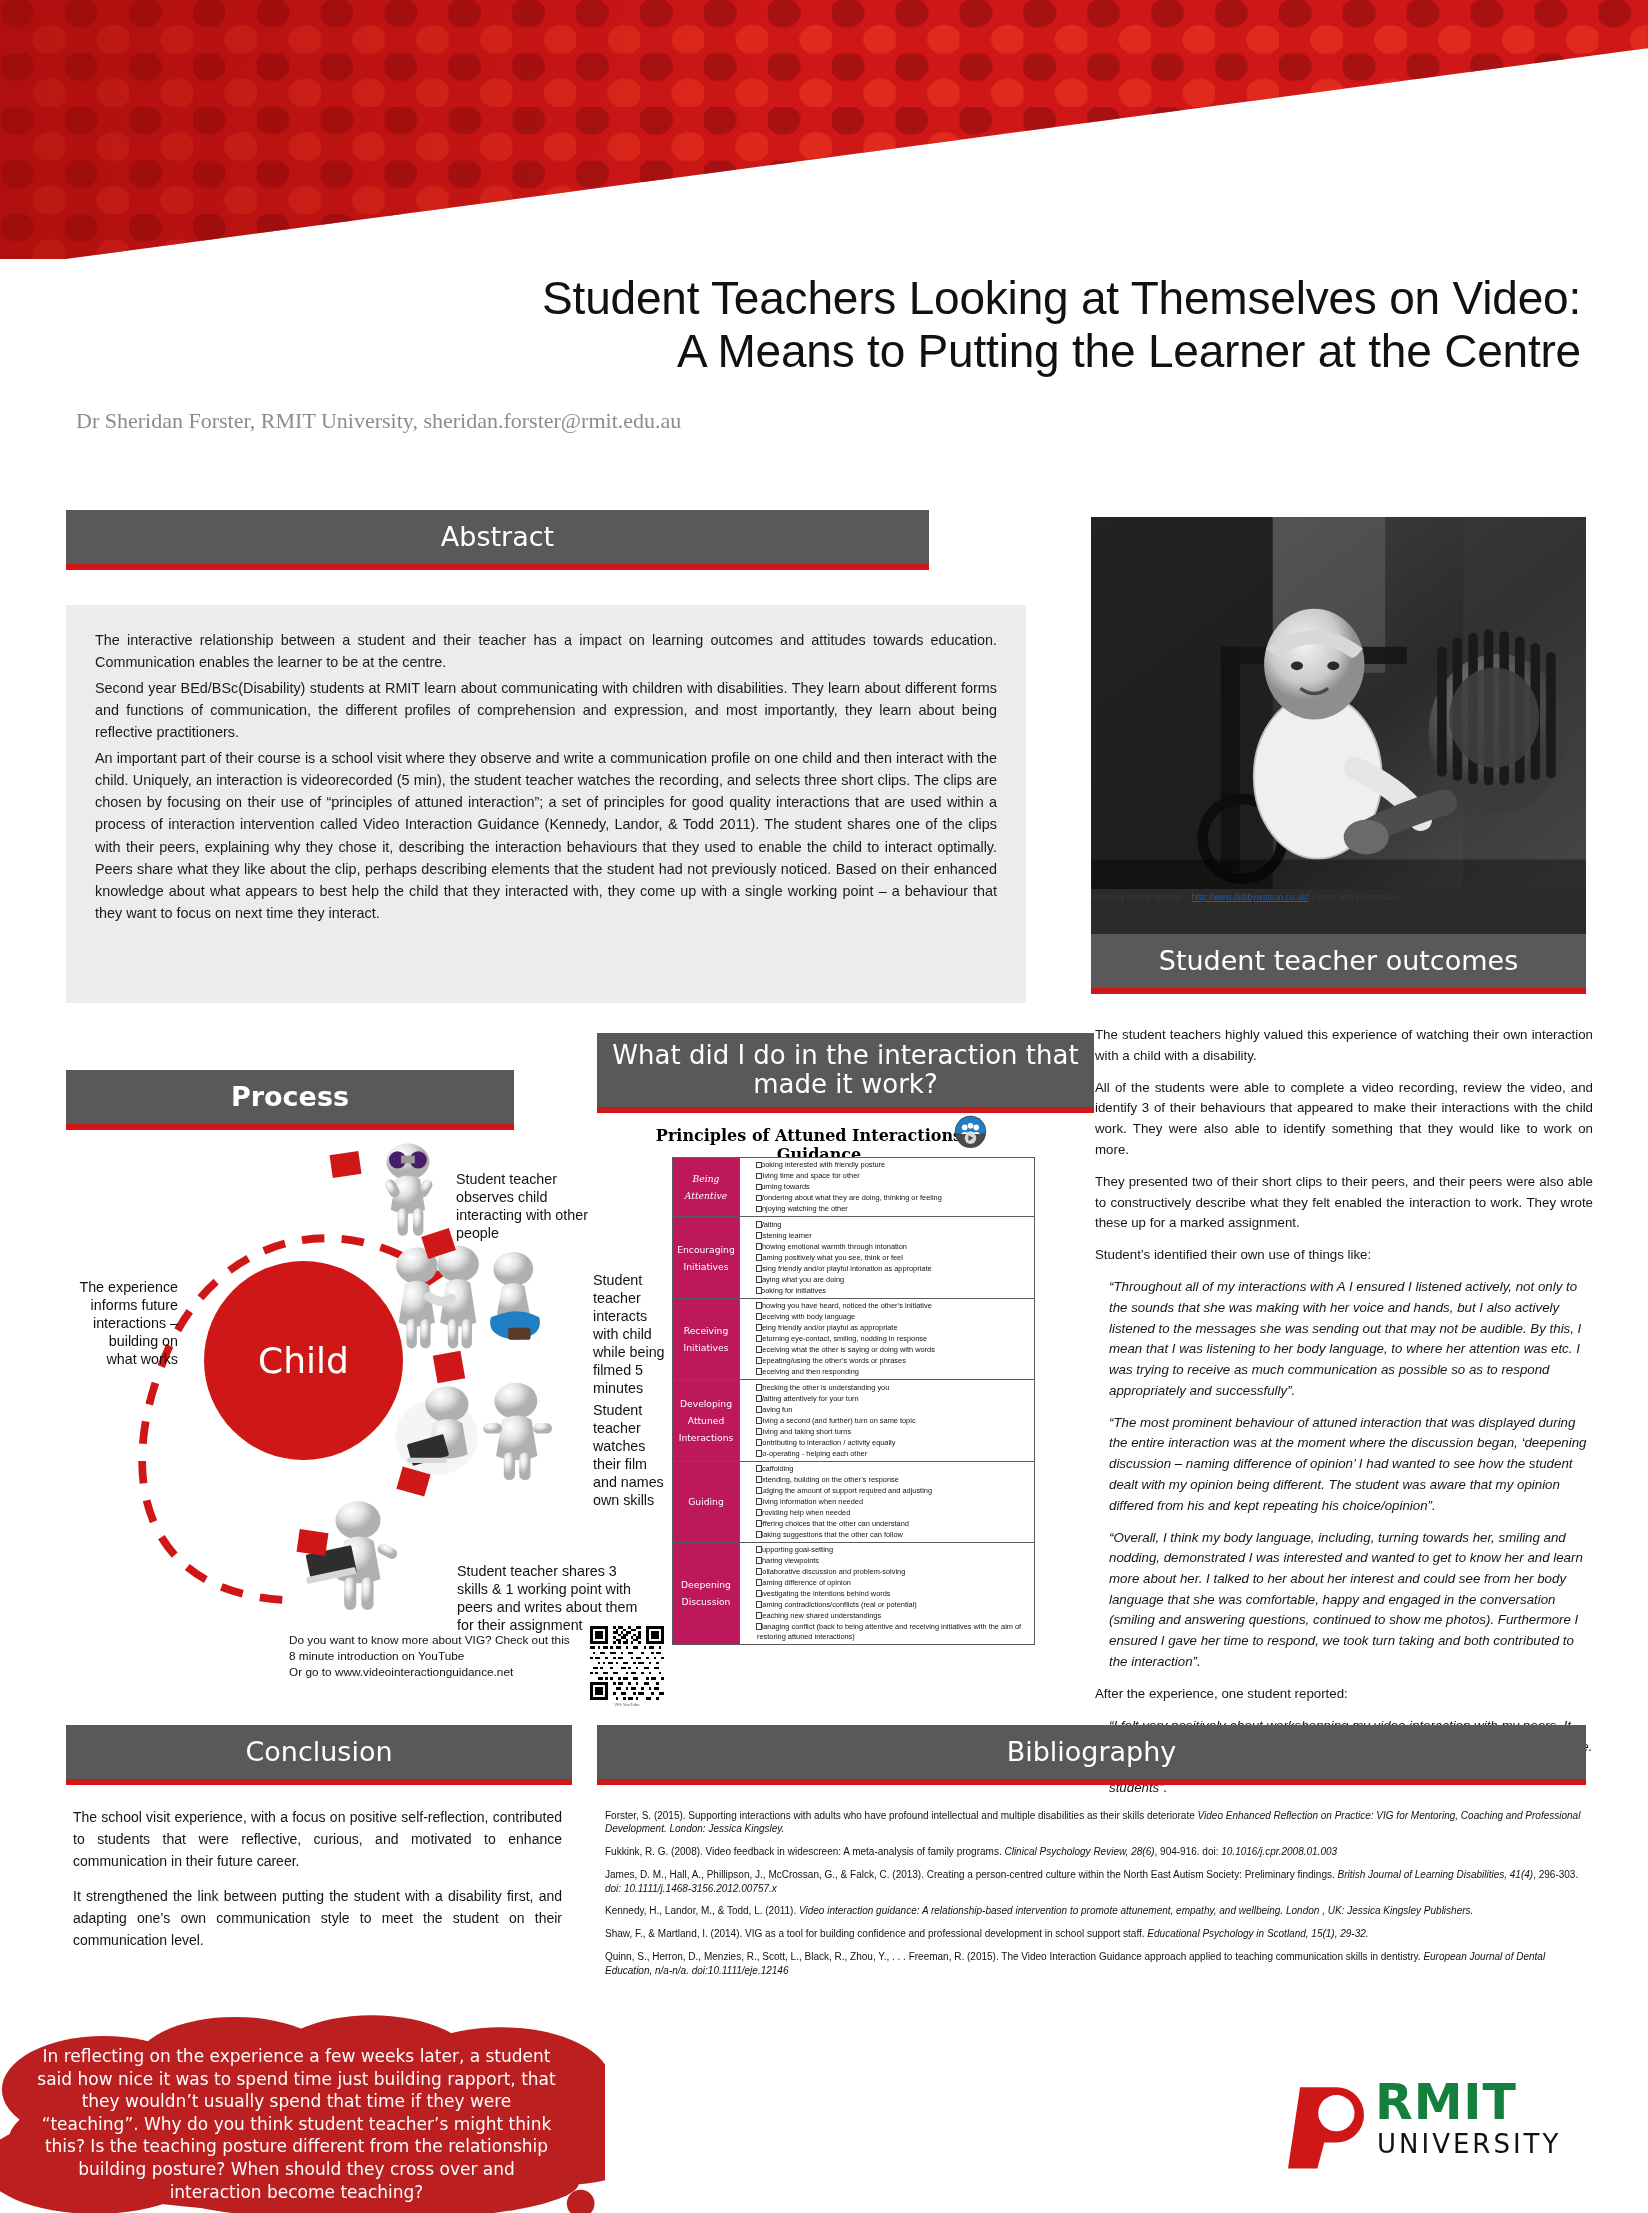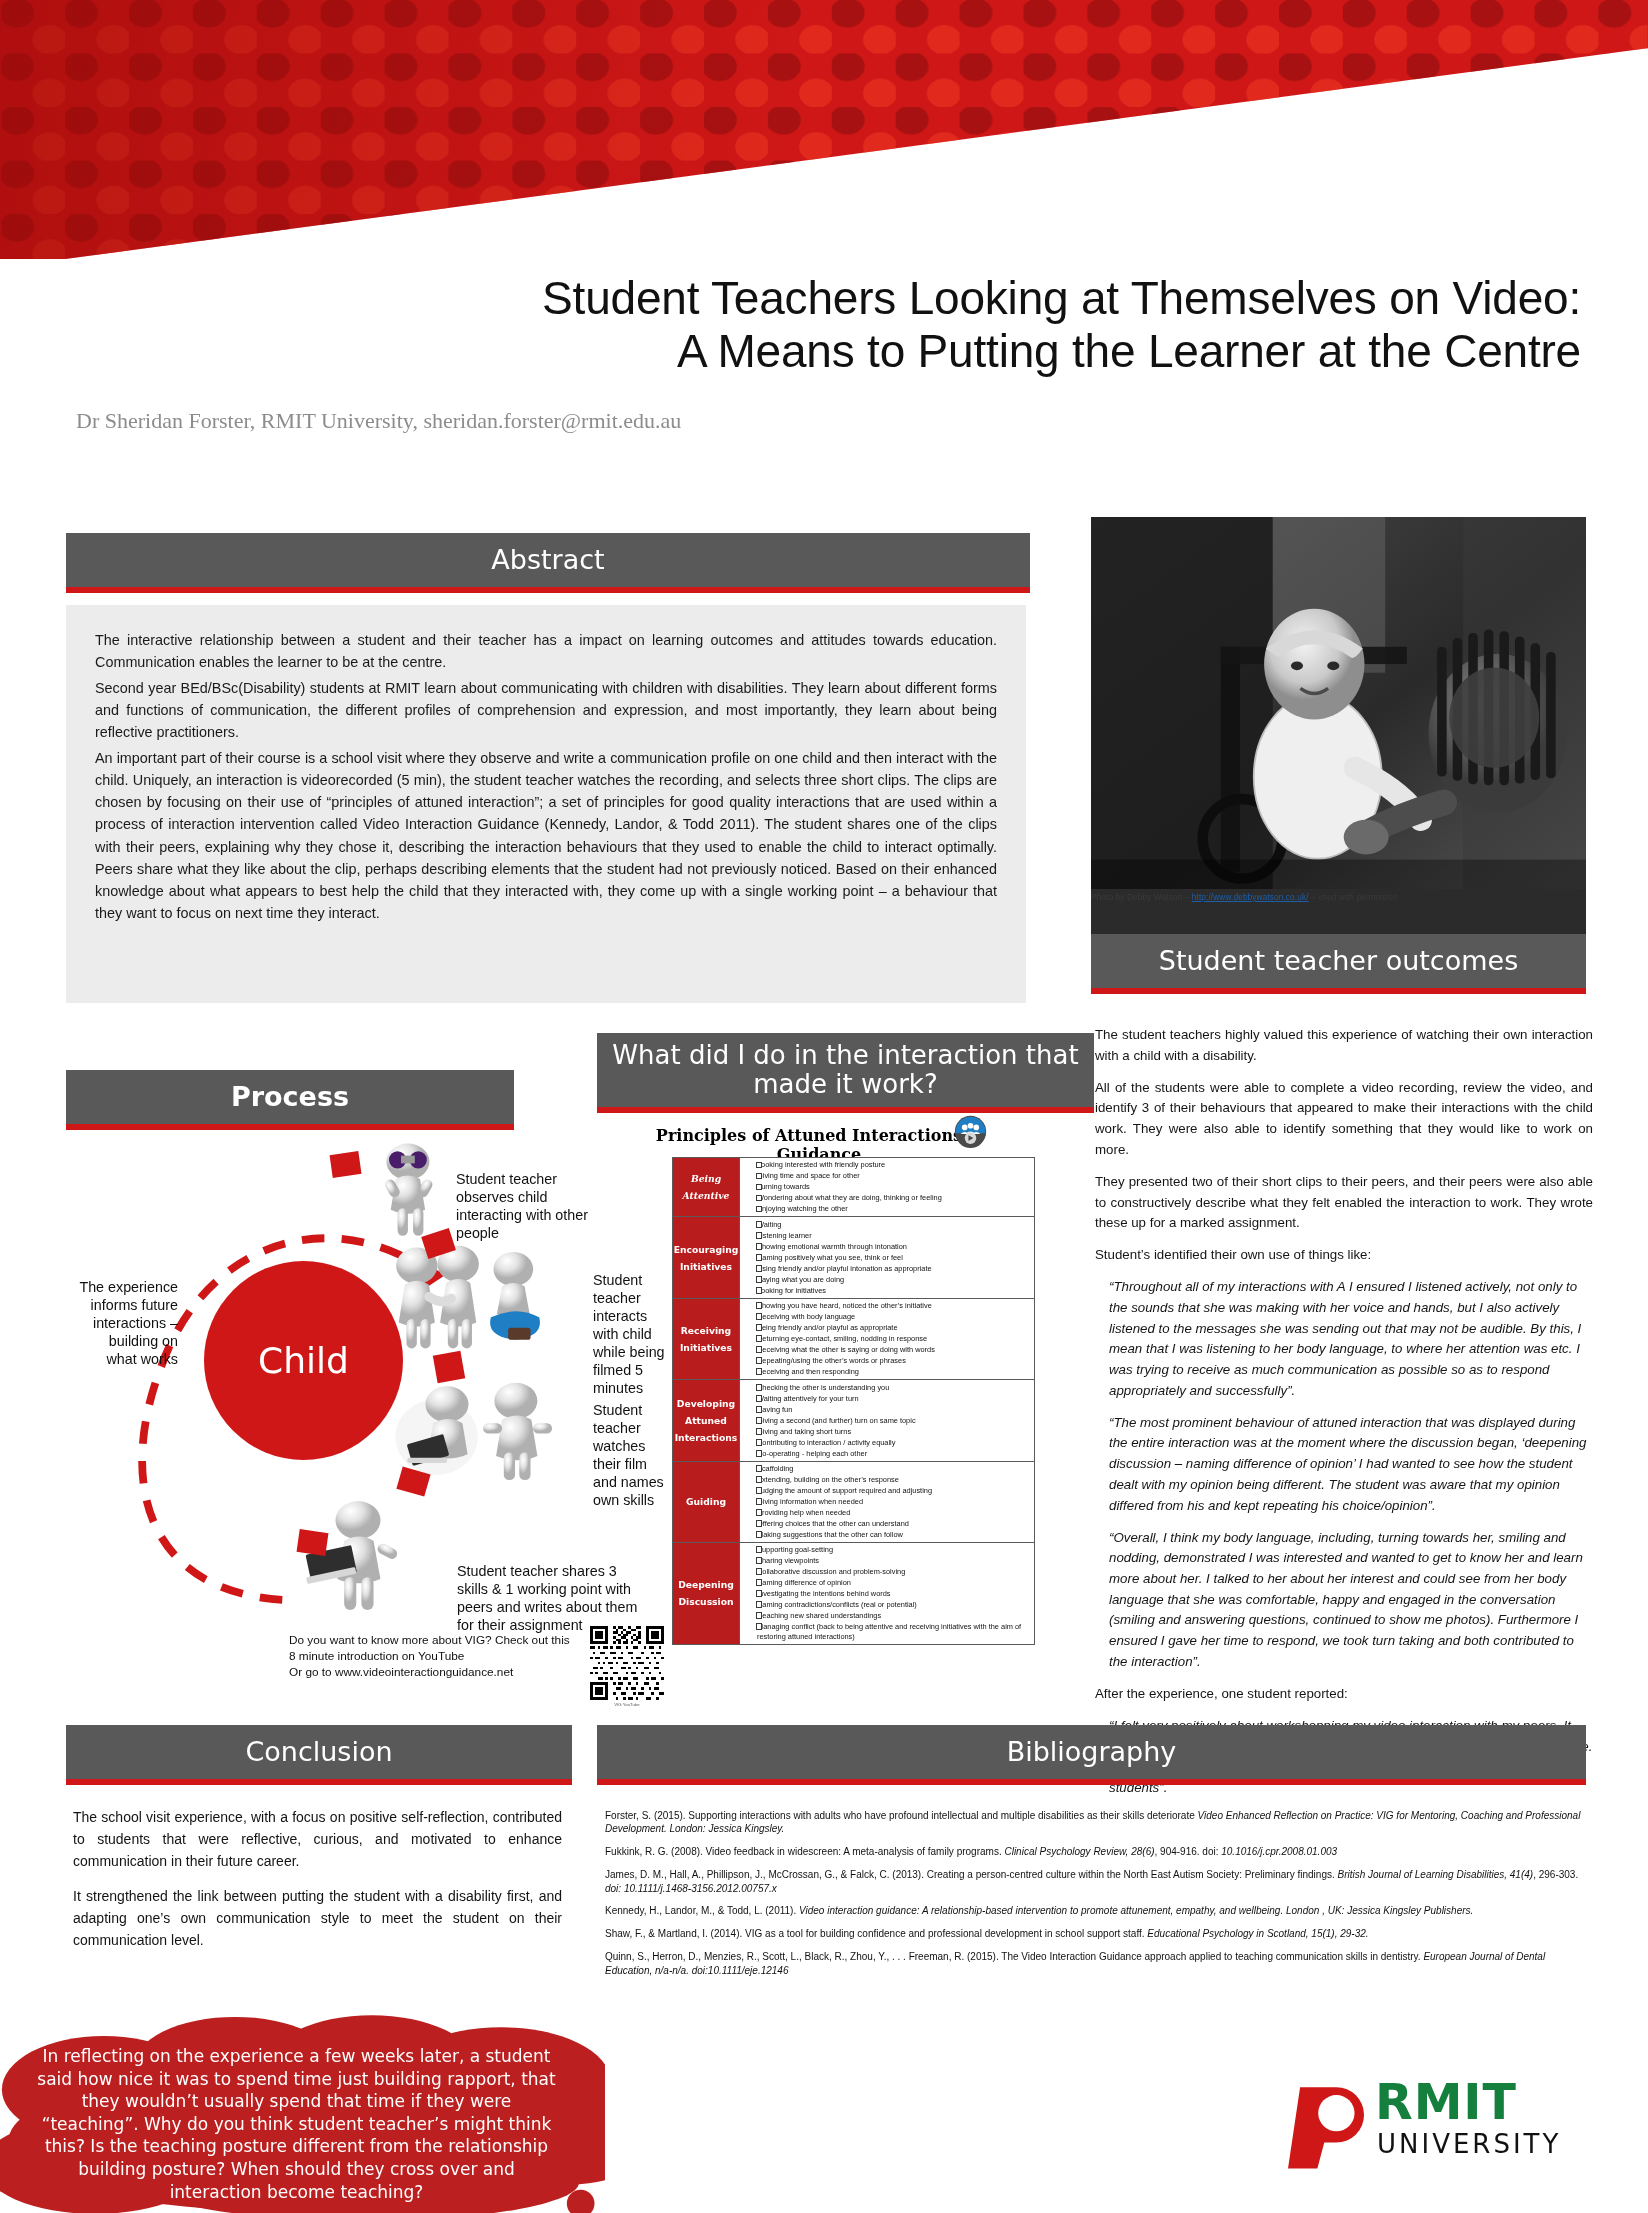--- a/index.html
+++ b/index.html
@@ -59,21 +59,21 @@
     text-align:center;
     line-height:1.15;
     padding: 3.5px 8.6px;
   }
   .sec-head::after {
     content:""; position:absolute; left:0; right:0; bottom:-6px; height:6px;
     background:#cf1717;
   }
 
   
-  #abstract-head { left:66px; top:533px; width:964px; height:54px; }
+  #abstract-head { left:66px; top:510px; width:863px; height:54px; }
   .abstract-body {
     position:absolute; left:66px; top:605px; width:960px; height:398px;
     background:#ececec;
     padding: 24px 29px 17.3px 29px;
   }
   .abstract-body p {
     margin:0 0 3.5px 0;
     font-size:14.4px; line-height:1.54; color:#1a1a1a;
     text-align:justify;
   }
@@ -143,22 +143,22 @@
 
   table.principles {
     position:absolute; left:672px; top:1157px; width:363px;
     border-collapse:collapse; table-layout:fixed;
     font-size:7.4px; line-height:1.30; color:#111;
     border:0.9px solid #5a5a5a;
     background:#fff;
   }
   table.principles td { vertical-align:middle; padding:0; }
   table.principles td.cat {
-    width:67px; background:#b91c1c; color:#fff; text-align:center;
-    font-weight:bold; font-size:9.2px; line-height:1.85;
+    width:67px; background:#be185d; color:#fff; text-align:center;
+    font-weight:normal; font-size:9.2px; line-height:1.85;
     border-right:0.9px solid #5a5a5a;
     font-family:"DejaVu Sans", sans-serif;
   }
   table.principles td.cat.ital { font-style:italic; font-family:"DejaVu Serif", serif;}
   table.principles tr { border-bottom:0.9px solid #5a5a5a; }
   table.principles tr:last-child { border-bottom:none; }
   table.principles td.items { padding: 1.7px 3.5px 1.7px 0; }
   table.principles ul { margin:0; padding:0; list-style:none; }
   table.principles li { position:relative; padding-left:17px; padding-top:0.7px; padding-bottom:0.7px;}
   table.principles li::before {

